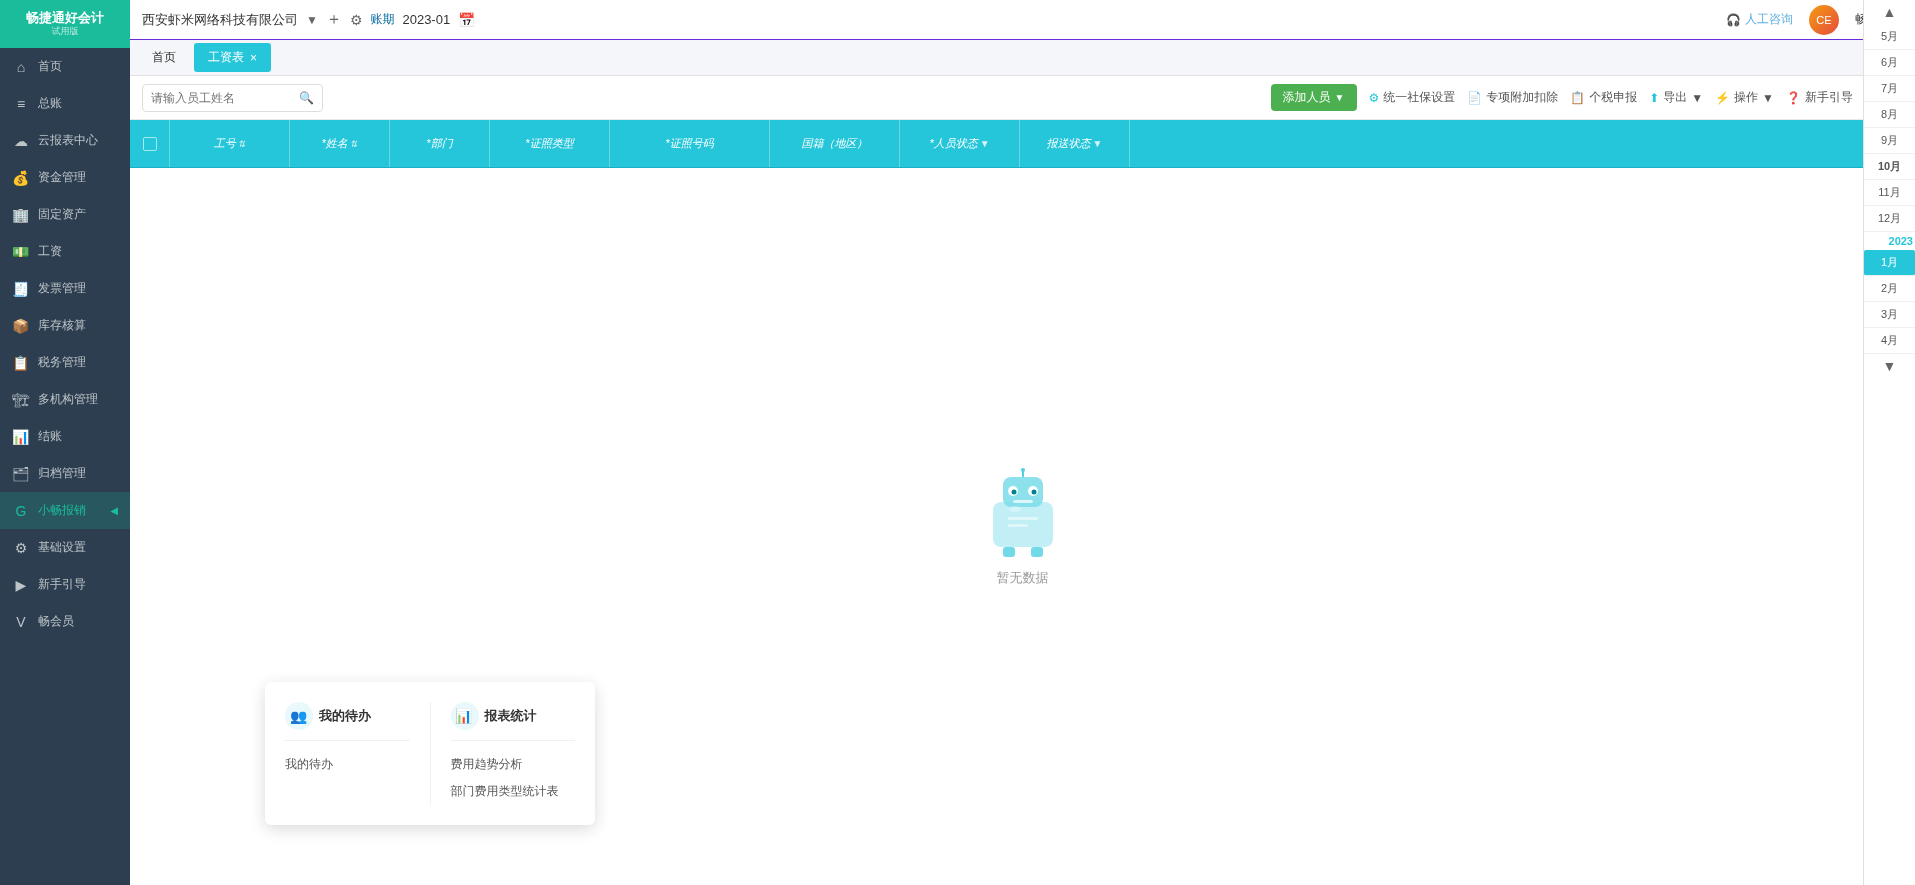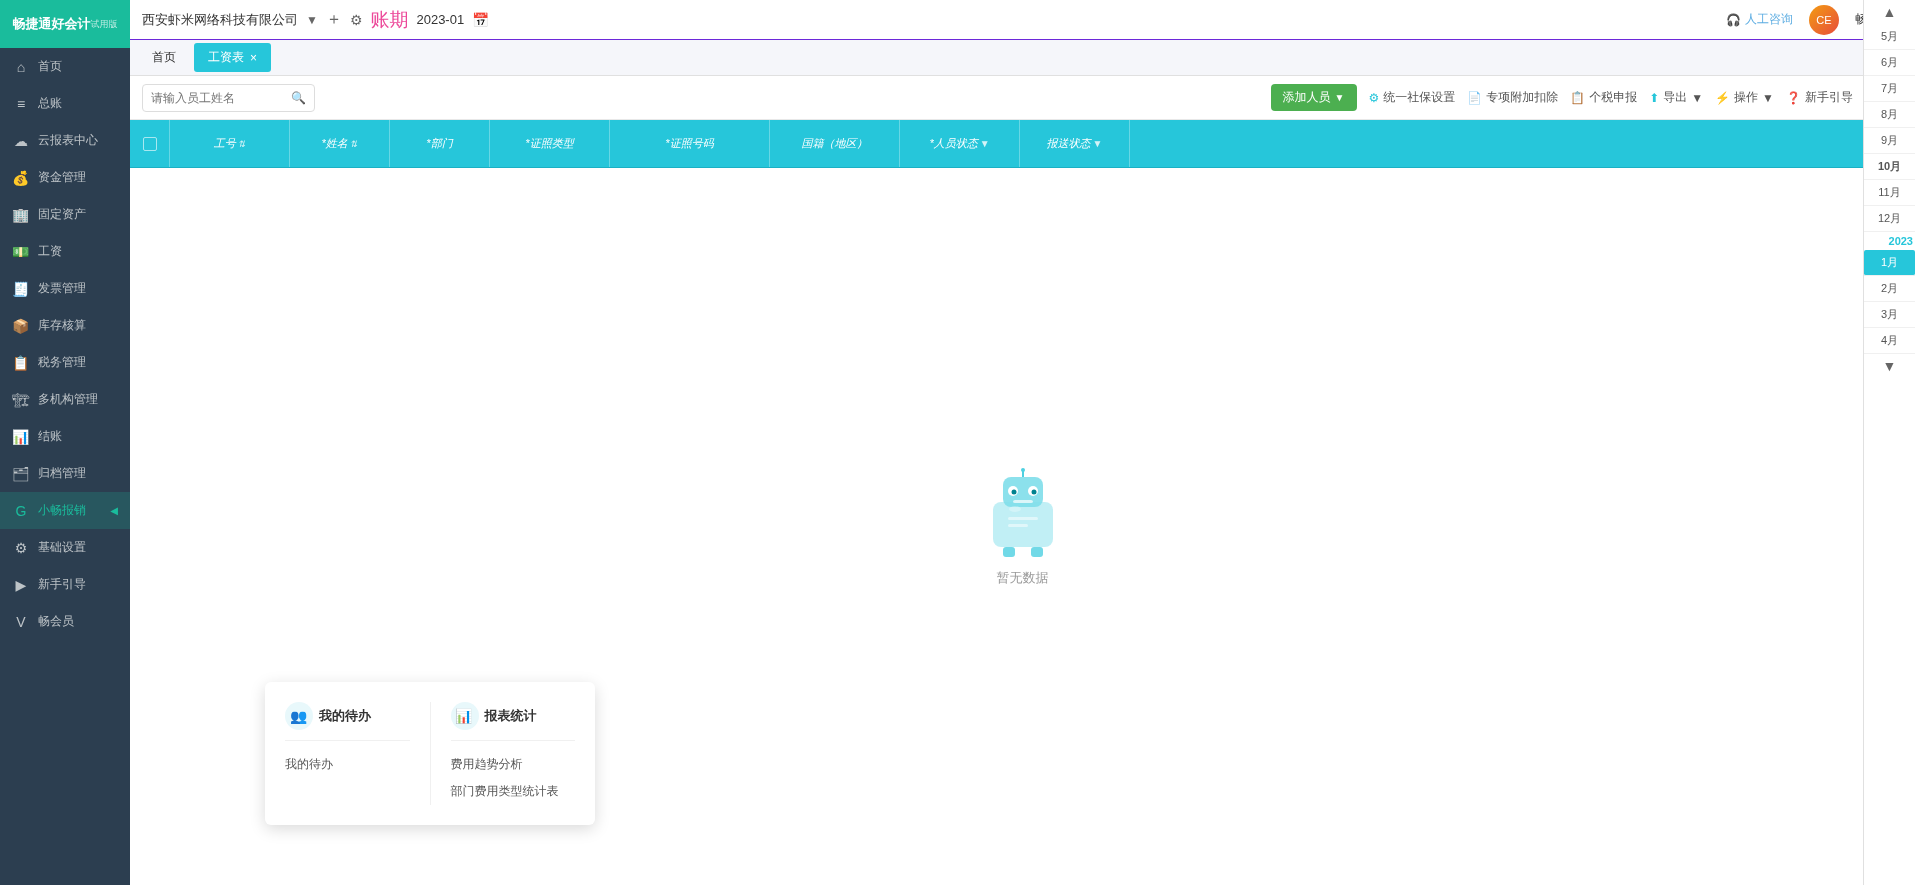--- a/index.html
+++ b/index.html
@@ -12,20 +12,21 @@
       background: #2c3e50;
       height: 885px;
       display: flex;
       flex-direction: column;
       color: #ccc;
     }
     .sidebar-logo {
       background: #1abc9c;
       padding: 10px 8px;
       display: flex;
+      flex-direction: column;
       align-items: center;
       justify-content: center;
       height: 48px;
     }
     .sidebar-logo-text {
       color: white;
       font-size: 13px;
       font-weight: bold;
       line-height: 1.2;
     }
@@ -69,21 +70,21 @@
       position: relative;
     }
     .company-name {
       font-size: 13px;
       color: #333;
       font-weight: 500;
     }
     .topbar-arrow { color: #666; font-size: 12px; cursor: pointer; }
     .topbar-add { color: #666; font-size: 16px; cursor: pointer; }
     .topbar-settings { color: #666; font-size: 14px; cursor: pointer; }
-    .period-label { font-size: 19px; color: #ec4899; }
+    .period-label { font-size: 12px; color: #0369a1; }
     .period-value { font-size: 13px; color: #333; font-weight: 500; }
     .period-cal { font-size: 14px; color: #666; cursor: pointer; }
     .topbar-right {
       margin-left: auto;
       display: flex;
       align-items: center;
       gap: 16px;
     }
     .topbar-service {
       display: flex;
@@ -148,21 +149,21 @@
       border-bottom: 1px solid #e8e8e8;
       gap: 8px;
     }
     .search-input-wrap {
       display: flex;
       align-items: center;
       border: 1px solid #ddd;
       border-radius: 4px;
       padding: 0 8px;
       height: 28px;
-      gap: 0;
+      gap: 8px;
       background: white;
       justify-content: space-between;
     }
     .search-input {
       border: none;
       outline: none;
       font-size: 12px;
       color: #999;
       width: 140px;
     }

